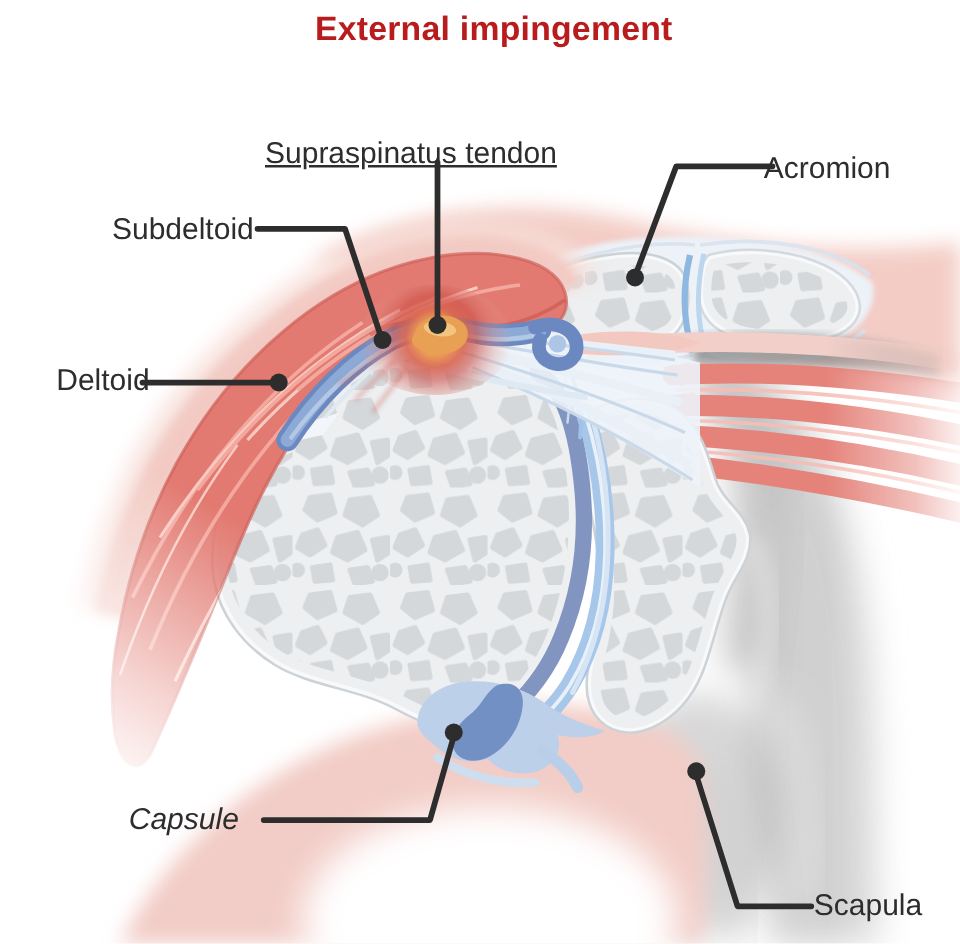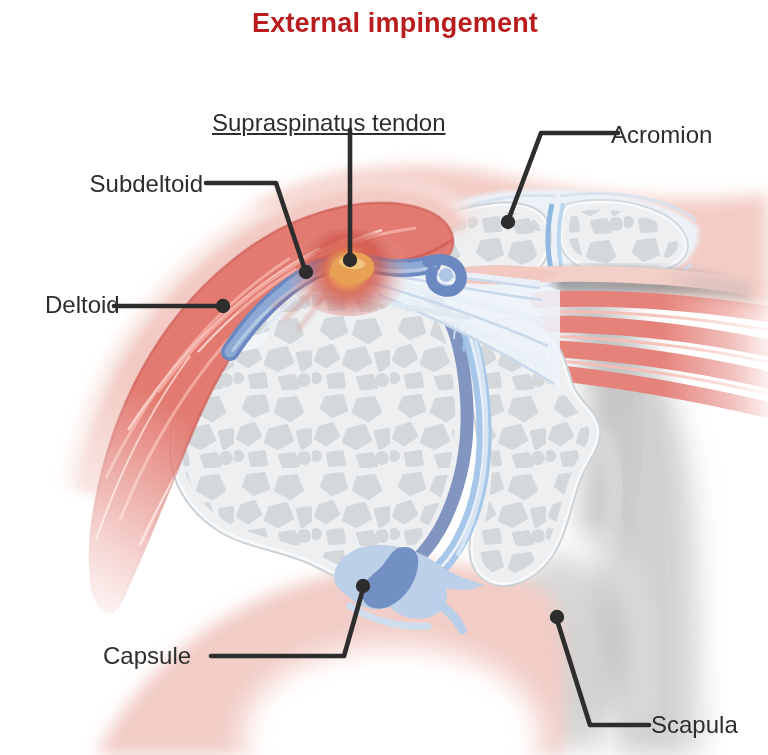--- a/index.html
+++ b/index.html
@@ -8,21 +8,21 @@
          font-family:"Liberation Sans", sans-serif;}
   #art{position:absolute;left:0;top:0;}
   .title{position:absolute;left:11px;top:8px;width:768px;text-align:center;
          font-size:27px;font-weight:700;color:#b91c1c;letter-spacing:.2px;}
   .lbl{position:absolute;font-size:24px;color:#2d2d2d;white-space:nowrap;line-height:32px;}
   .lbl.two{line-height:33px;}
   #lbl-supra{left:212px;top:107px;text-decoration:underline;}
   #lbl-acromion{left:611px;top:119px;}
   #lbl-subdeltoid{left:20px;top:167px;width:183px;text-align:right;}
   #lbl-deltoid{left:20px;top:289px;margin-left:25px;}
-  #lbl-capsule{left:103px;top:640px;}
+  #lbl-capsule{left:103px;top:640px;font-style:italic;}
   #lbl-scapula{left:651px;top:709px;text-align:right;}
 </style>
 </head>
 <body>
 
 <div id="stage">
 
 <svg id="art" width="768" height="755" viewBox="0 0 768 755">
   <defs>
     <pattern id="trab" width="78" height="78" patternUnits="userSpaceOnUse">

